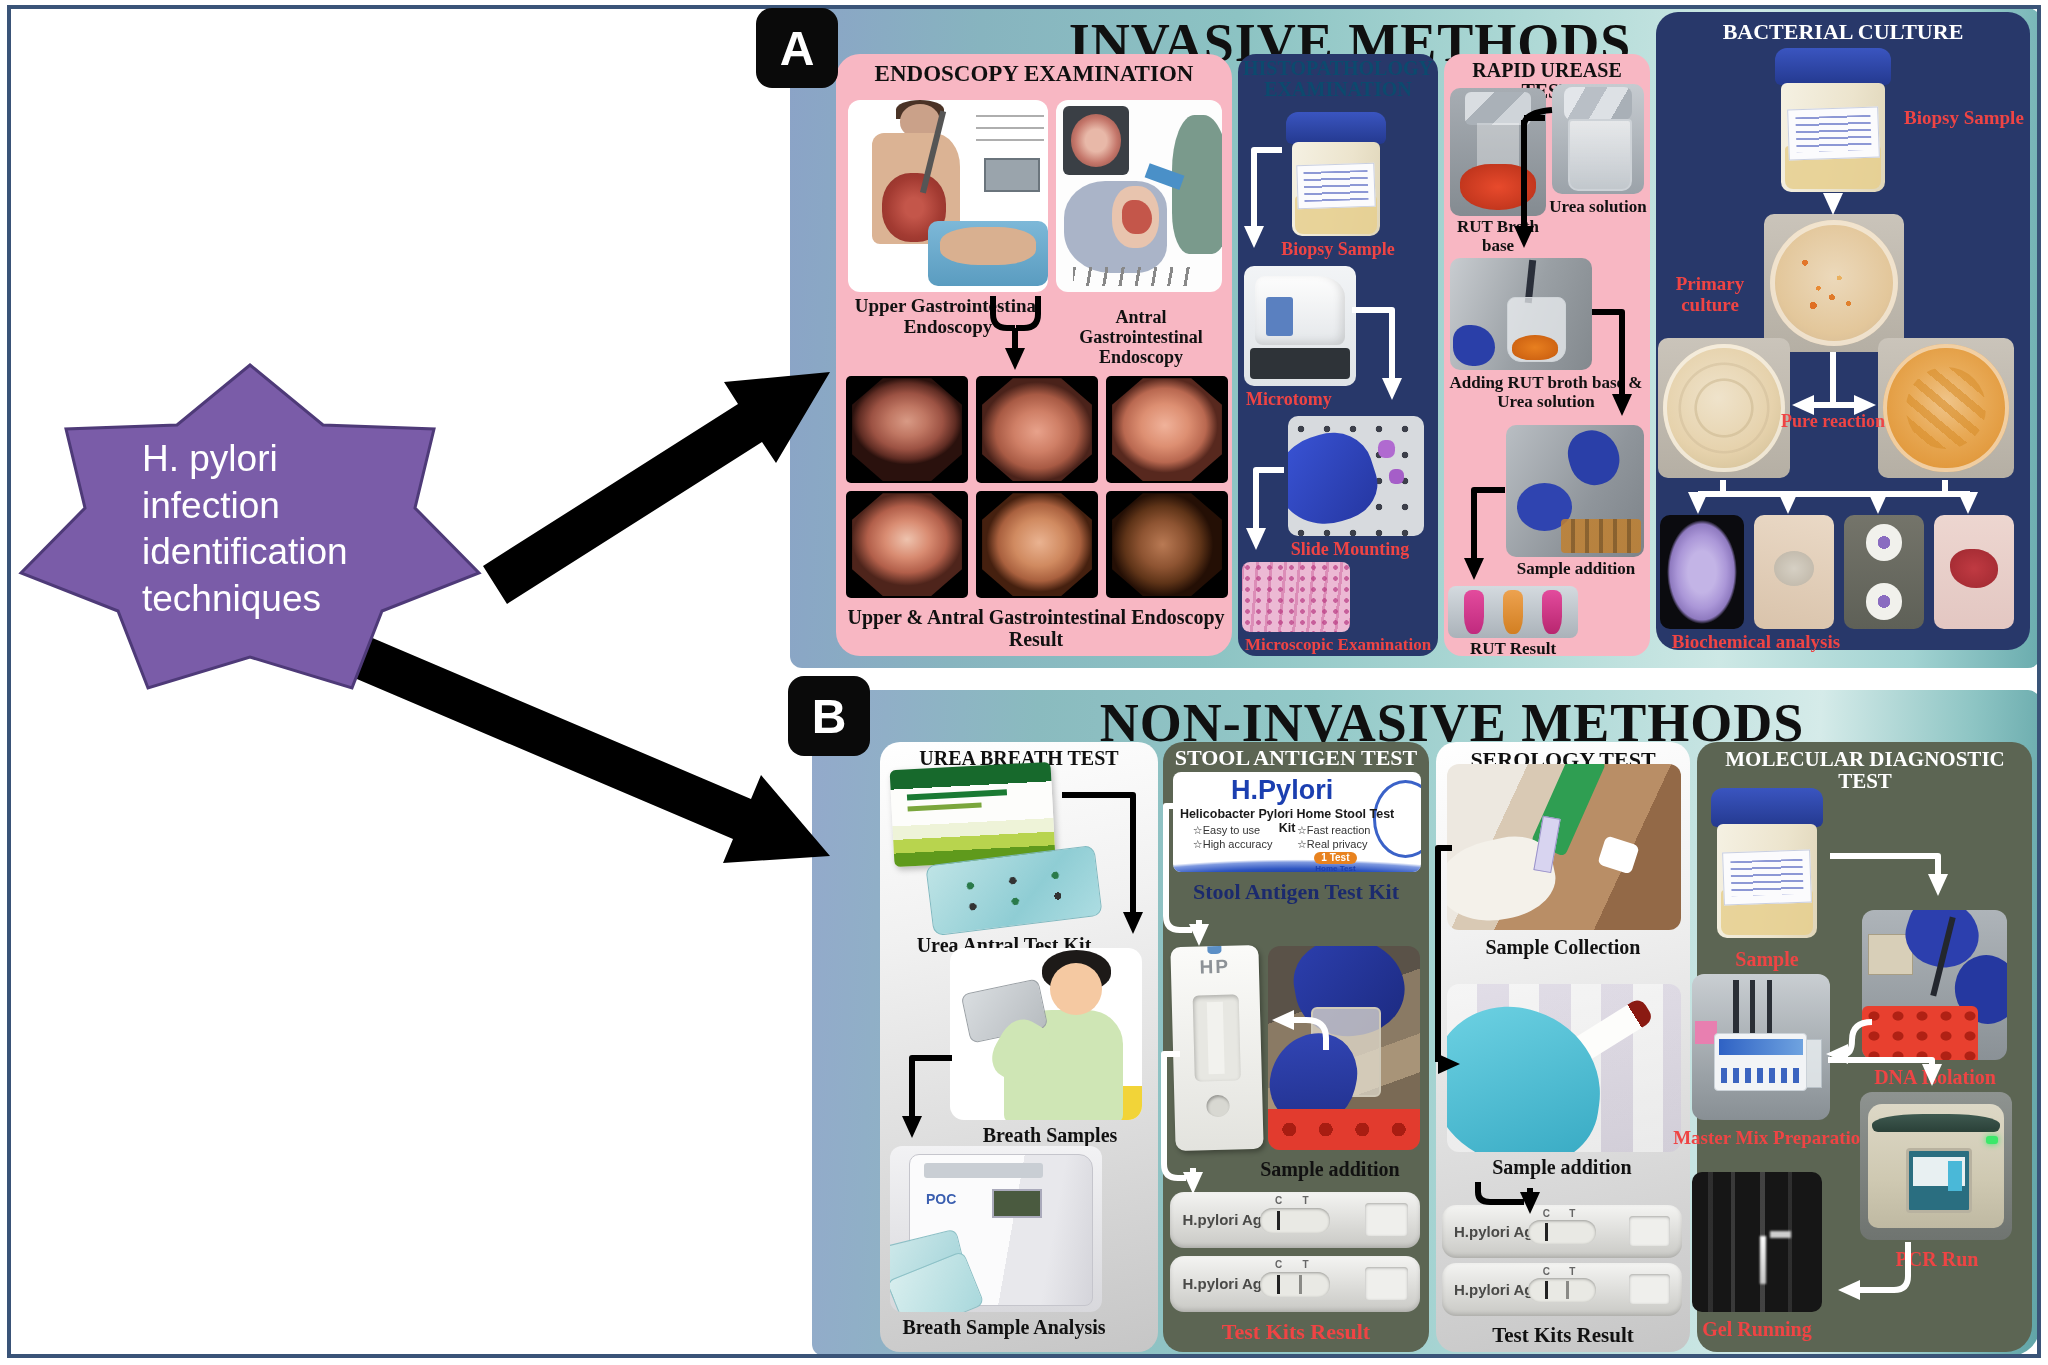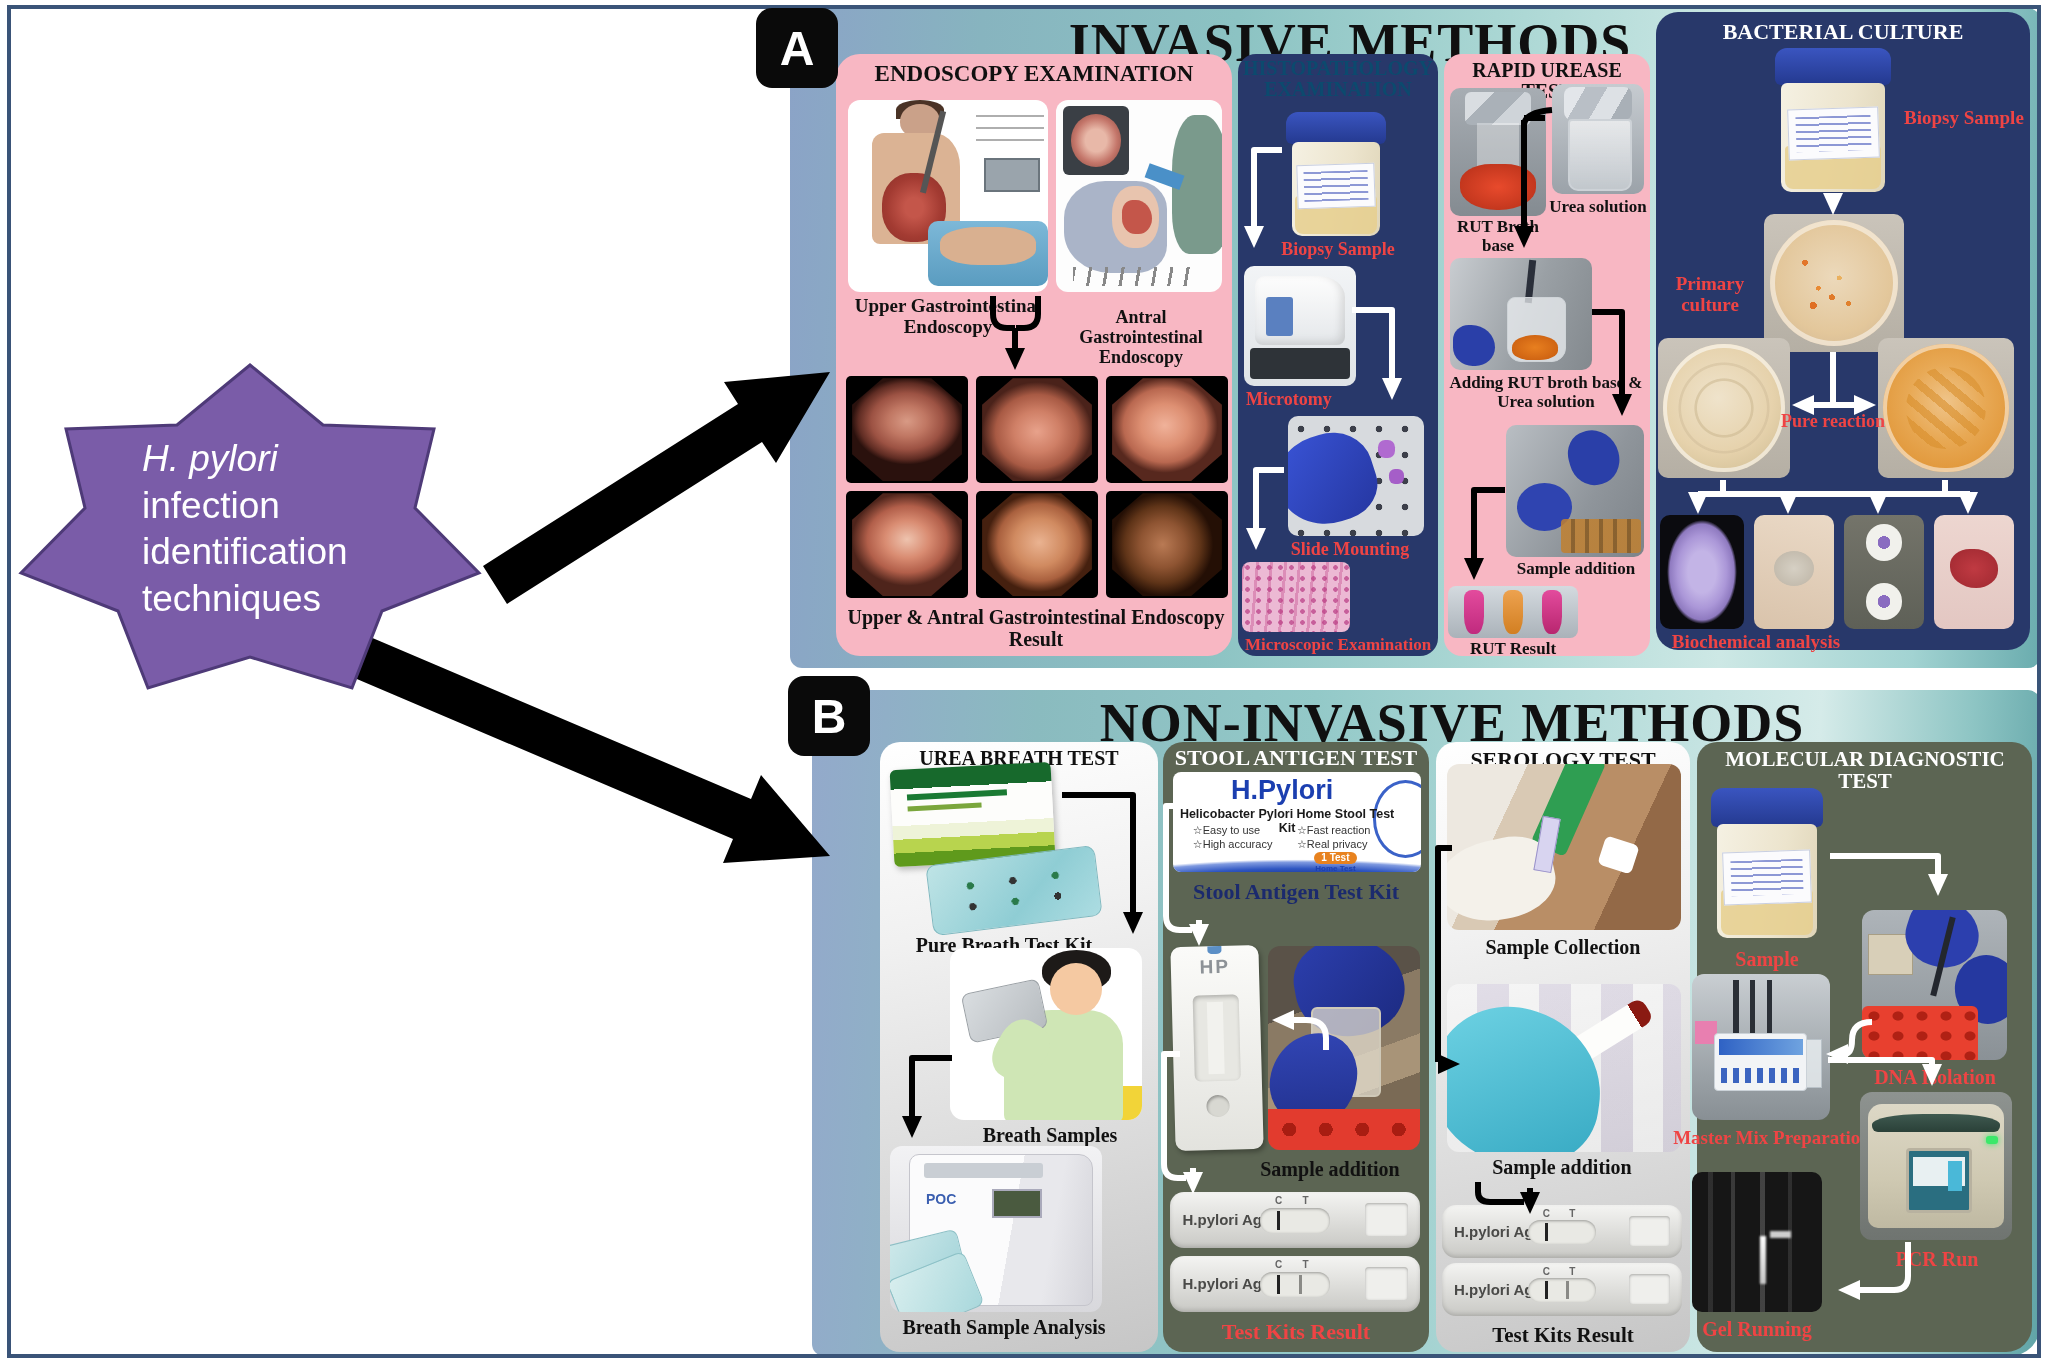--- a/index.html
+++ b/index.html
@@ -184,21 +184,21 @@
   .il2-mon{left:4%;top:3%;width:40%;height:36%;background:#3a3f45;border-radius:6px;}
   .il2-mon::before{content:"";position:absolute;inset:12%;background:radial-gradient(#e8b8a8 30%,#c4766a 60%,#7e4238);border-radius:50%;}
   .il2-pat{left:5%;top:42%;width:62%;height:48%;background:#aab4c8;border-radius:40% 30% 30% 45%;}
   .il2-belly{left:34%;top:45%;width:28%;height:32%;background:#e8c4ae;border-radius:45%;}
   .il2-stom{left:40%;top:52%;width:18%;height:18%;background:#c4564a;border-radius:40% 60% 50% 50%;}
   .il2-doc{right:-4%;top:8%;width:34%;height:72%;background:#7a9a8c;border-radius:40% 45% 30% 30%;}
   .il2-arm{right:24%;top:36%;width:22%;height:8%;background:#4a90c8;transform:rotate(20deg);}
   .il2-lines{left:10%;bottom:3%;width:72%;height:10%;background:repeating-linear-gradient(100deg,#888 0 3px,transparent 3px 16px);}
   
   #starText{position:absolute;left:142px;top:436px;width:292px;color:#fff;font-family:"Liberation Sans",sans-serif;font-size:37px;line-height:1.26;z-index:7;}
-  #starText .it{font-style:italic;}
+  #starText .it{}
   svg.overlay{position:absolute;left:0;top:0;width:2048px;height:1365px;pointer-events:none;z-index:6;}
   .colhead{position:absolute;font-weight:bold;text-align:center;line-height:1.05;color:#101010;}
 </style>
 </head>
 <body>
 
 <div id="root">
 
   <div id="panelA" class="panel">
     <div class="bigtitle" style="left:250px;top:4px;width:620px;">INVASIVE METHODS</div>
@@ -329,21 +329,21 @@
   </div>
 
   <div class="col lightcol" style="left:880px;top:742px;width:278px;height:610px;border-radius:20px;"></div>
   <div class="colhead" style="left:884px;top:748px;width:270px;font-size:20px;">UREA BREATH TEST</div>
   <div class="ph" style="left:888px;top:764px;width:175px;height:105px;overflow:visible;">
     <div class="ubox"></div>
   </div>
   <div class="ph" style="left:922px;top:854px;width:185px;height:74px;overflow:visible;">
     <div class="ubag"></div>
   </div>
-  <div class="lbl" style="left:884px;top:934px;width:240px;font-size:20px;">Pure Breath Test Kit</div>
+  <div class="lbl" style="left:884px;top:934px;width:240px;font-size:20px;">Urea Antral Test Kit</div>
   <div class="ph person" style="left:950px;top:948px;width:192px;height:172px;border-radius:14px;">
     <div class="d p-cush"></div>
     <div class="d p-body"></div>
     <div class="d p-hair"></div>
     <div class="d p-head"></div>
     <div class="d p-bag"></div>
     <div class="d p-arm"></div>
   </div>
   <div class="lbl" style="left:950px;top:1124px;width:200px;font-size:20px;">Breath Samples</div>
   <div class="ph anal" style="left:890px;top:1146px;width:212px;height:166px;">

